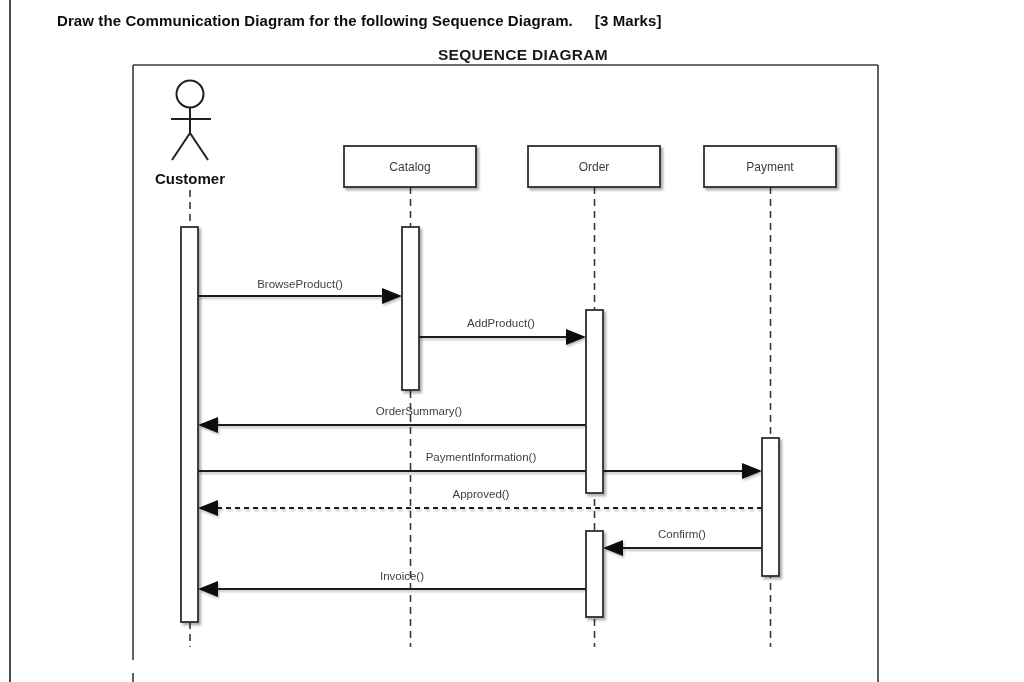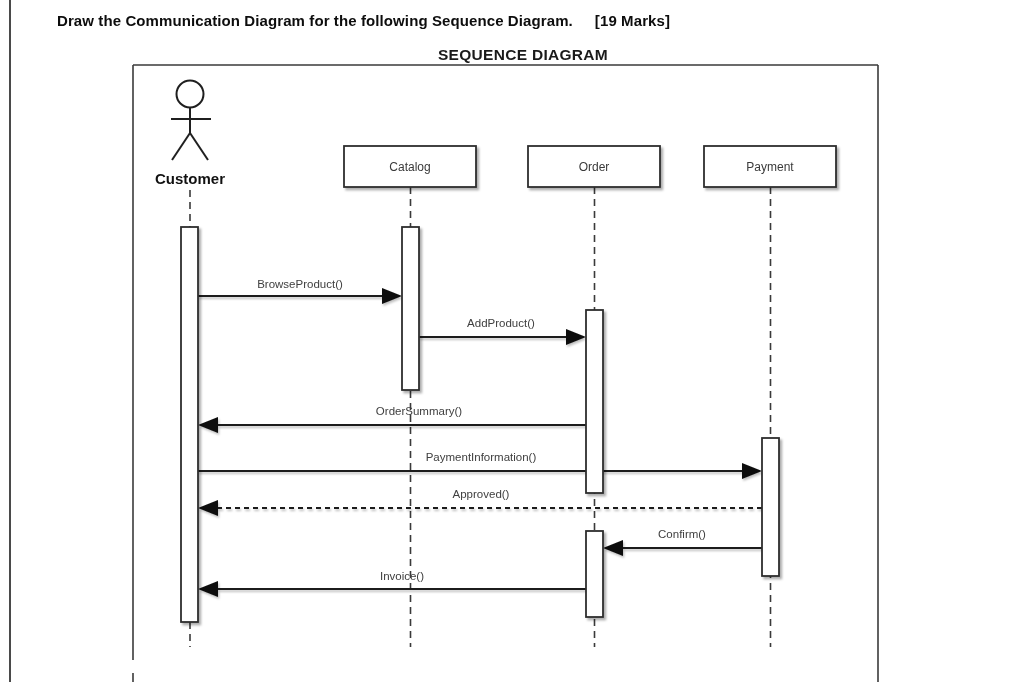--- a/index.html
+++ b/index.html
@@ -46,21 +46,21 @@
   }
 </style>
 </head>
 <body>
 
 <div class="page">
 
   <div class="page-edge"></div>
 
   <div class="question-line">
-    <span>Draw the Communication Diagram for the following Sequence Diagram.</span><span class="marks">[19 Marks]</span>
+    <span>Draw the Communication Diagram for the following Sequence Diagram.</span><span class="marks">[3 Marks]</span>
   </div>
 
   <svg class="diagram-svg" width="1024" height="682" viewBox="0 0 1024 682">
 
     <defs>
       <filter id="softShadow" x="-20%" y="-60%" width="150%" height="240%">
         <feDropShadow dx="2.2" dy="2.4" stdDeviation="1.3" flood-color="#000000" flood-opacity="0.32"></feDropShadow>
       </filter>
       <filter id="lineShadow" x="-5%" y="-120%" width="112%" height="360%">
         <feDropShadow dx="1.2" dy="2" stdDeviation="1" flood-color="#000000" flood-opacity="0.25"></feDropShadow>

